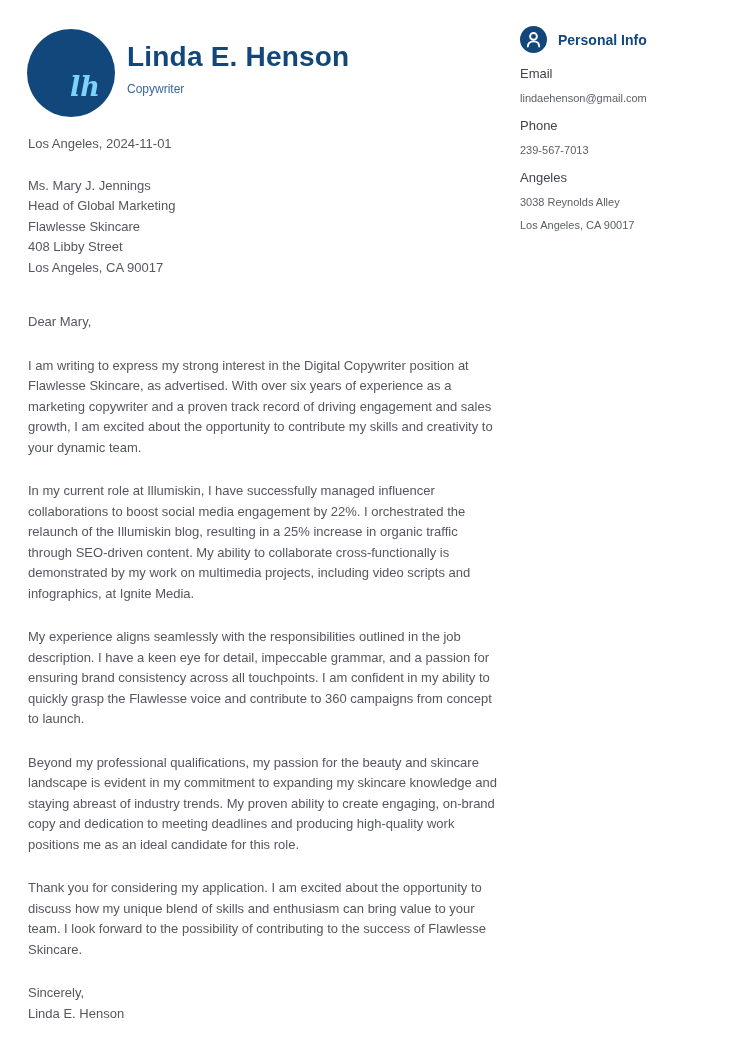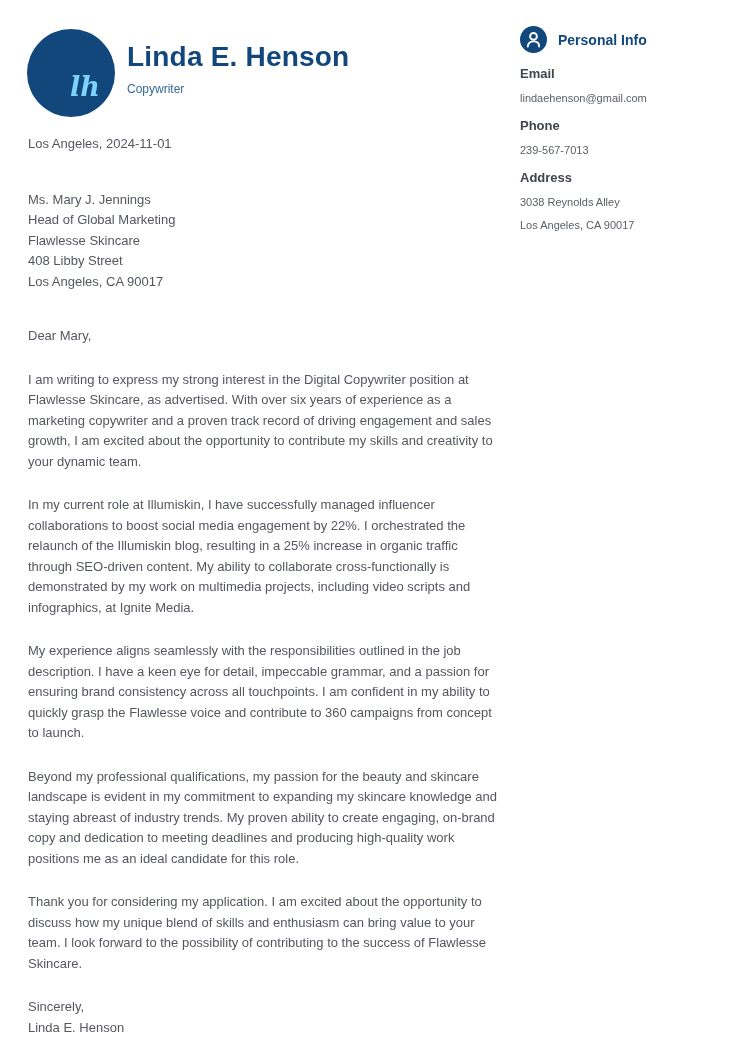--- a/index.html
+++ b/index.html
@@ -50,41 +50,41 @@
   .pi-icon { width: 27px; height: 27px; flex: 0 0 27px; }
   .pi-title {
     margin-left: 11px;
     font-size: 14px;
     font-weight: bold;
     color: #12477c;
   }
   .pi-group { margin-bottom: 10px; }
   .pi-label {
     font-size: 13px;
-    font-weight: bold;
+    font-weight: normal;
     color: #40444c;
     margin-bottom: 7px;
   }
   .pi-value {
     font-size: 11px;
     color: #5b6066;
     line-height: 20px;
     margin-bottom: 3px;
   }
 
   
   .letter {
     position: absolute;
     left: 28px; top: 134px;
     width: 474px;
     font-size: 13px;
     line-height: 20.5px;
     color: #54575e;
   }
-  .date-line { margin-bottom: 35px; }
+  .date-line { margin-bottom: 21px; }
   .recipient { margin-bottom: 34px; }
   .letter p { margin: 0 0 23px 0; }
   .signature-block div { line-height: 20.5px; }
 </style>
 </head>
 <body>
 
 <div class="page">
 
   <div class="avatar">
@@ -111,21 +111,21 @@
       <div class="pi-label">Email</div>
       <div class="pi-value">lindaehenson@gmail.com</div>
     </div>
 
     <div class="pi-group">
       <div class="pi-label">Phone</div>
       <div class="pi-value">239-567-7013</div>
     </div>
 
     <div class="pi-group">
-      <div class="pi-label">Address</div>
+      <div class="pi-label">Angeles</div>
       <div class="pi-value">3038 Reynolds Alley</div>
       <div class="pi-value">Los Angeles, CA 90017</div>
     </div>
   </aside>
 
   <main class="letter">
     <div class="date-line">Los Angeles, 2024-11-01</div>
 
     <div class="recipient">
       <div>Ms. Mary J. Jennings</div>

